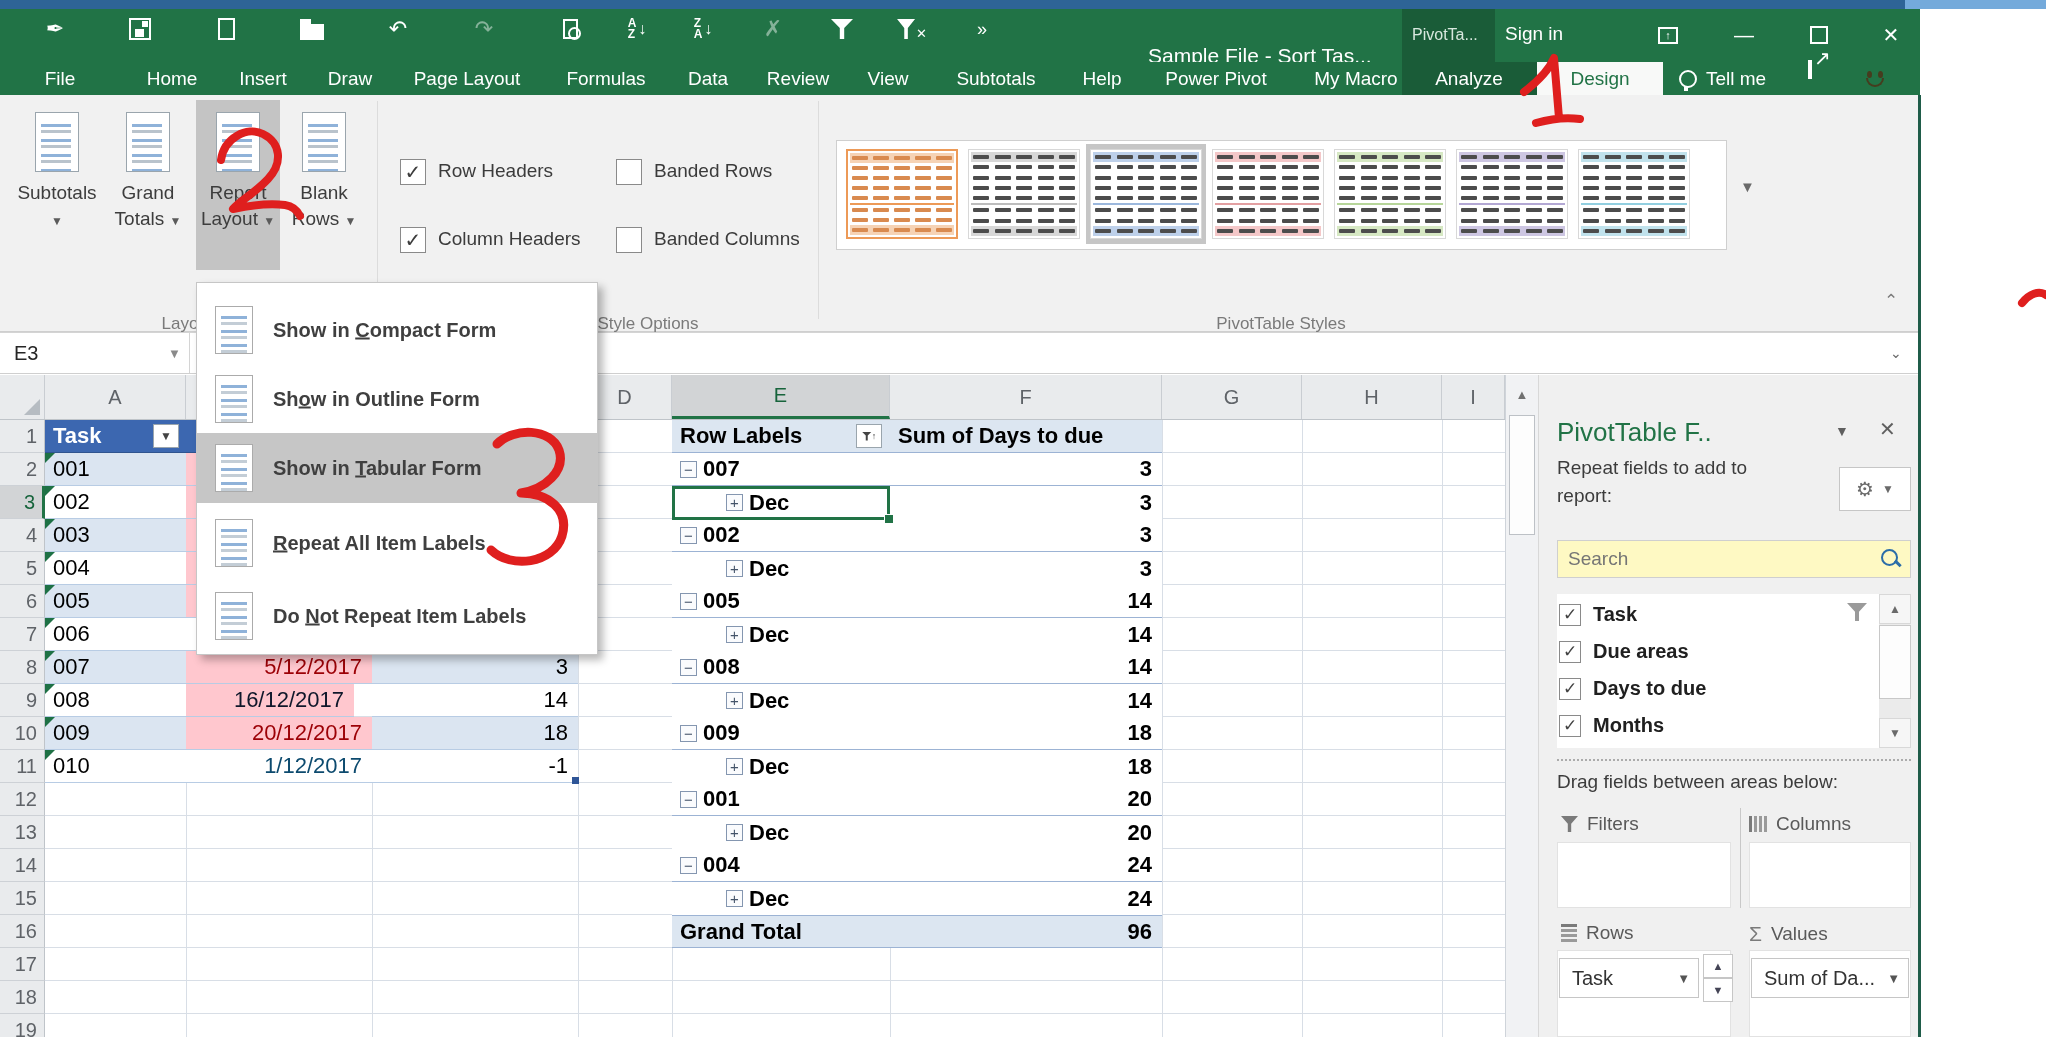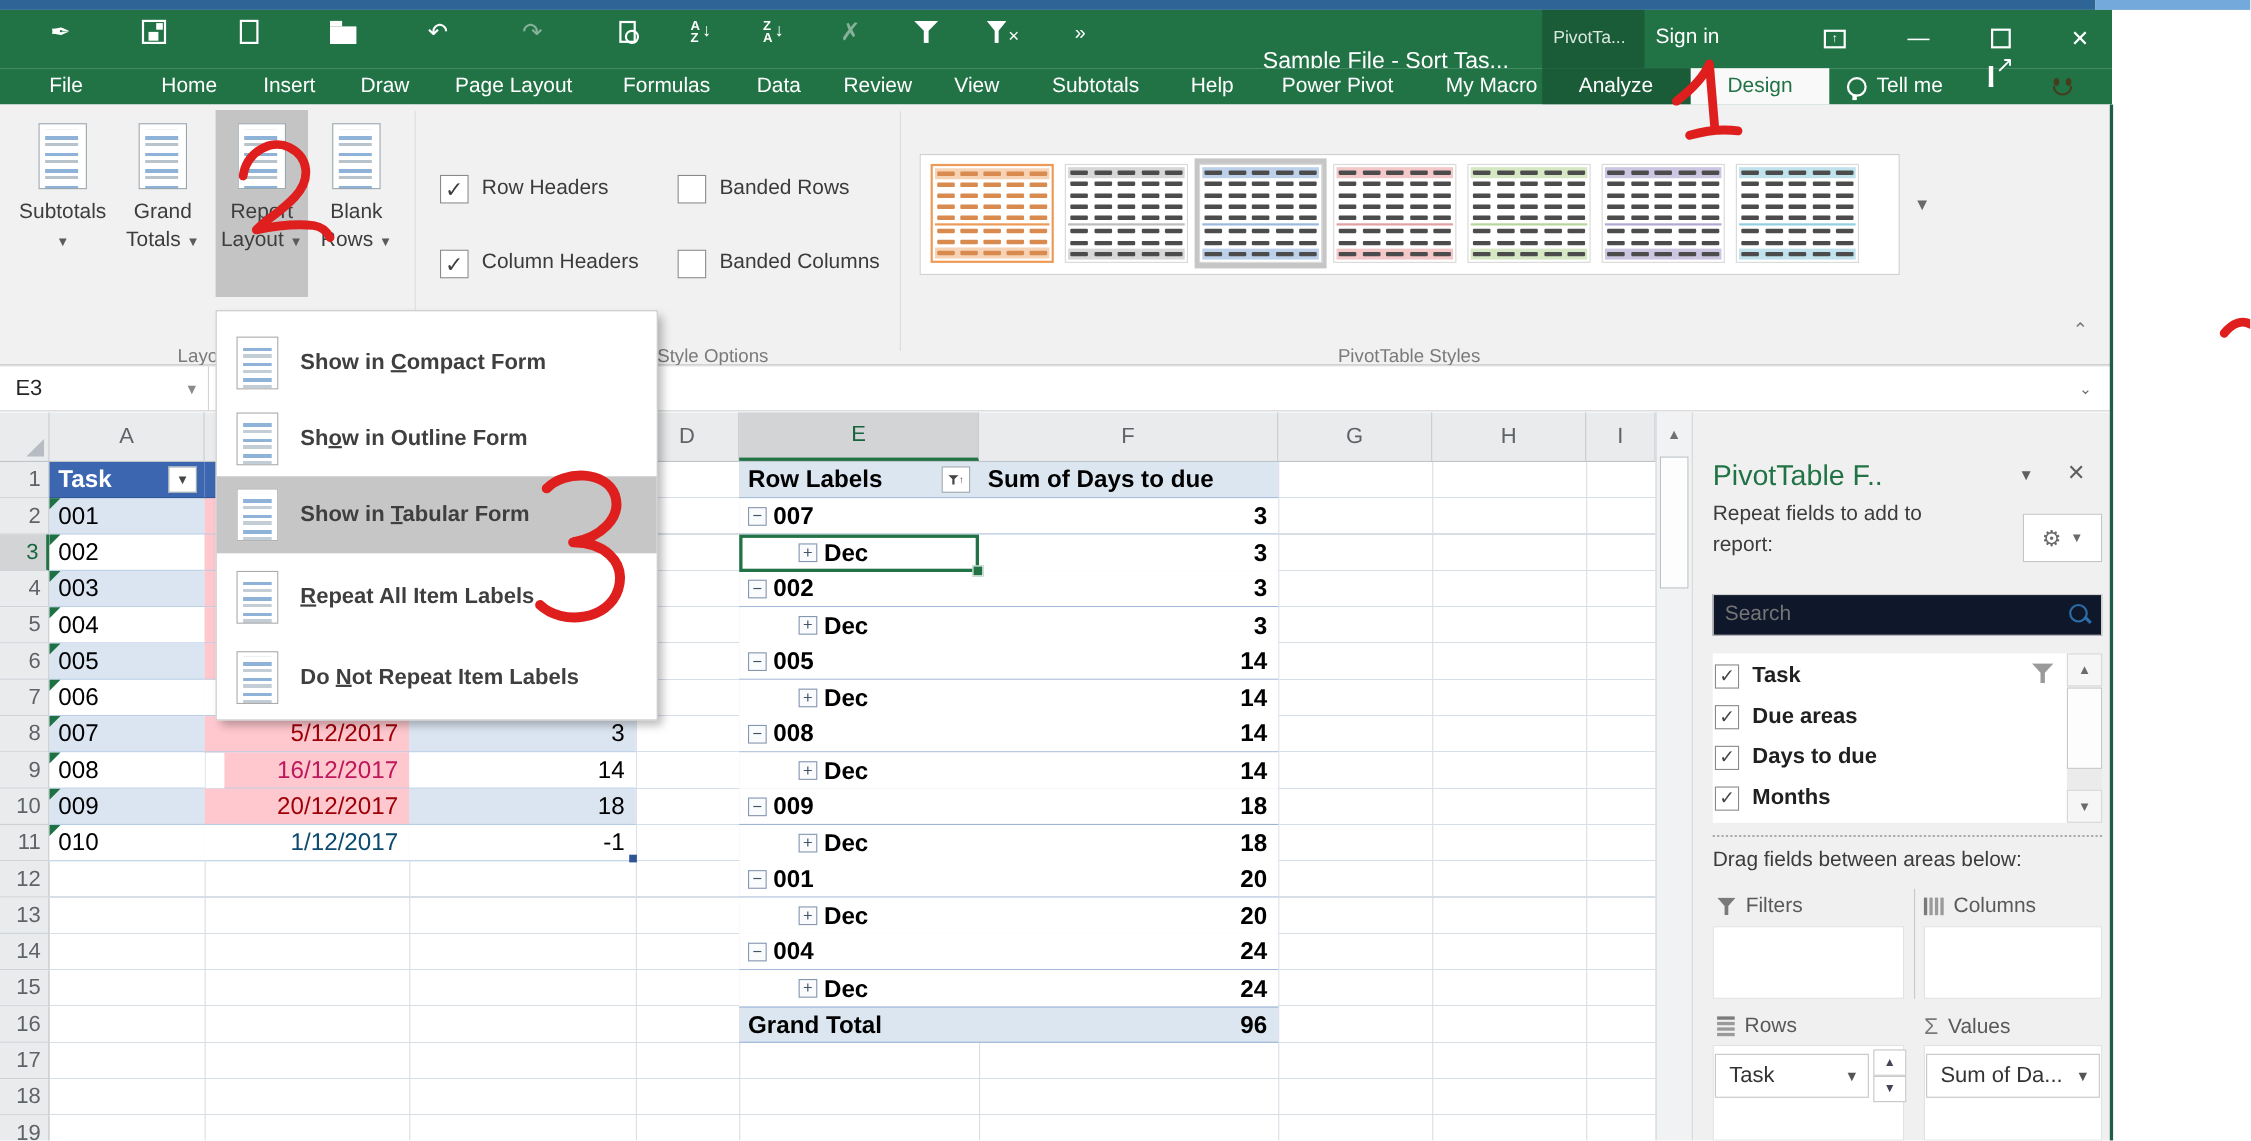--- a/index.html
+++ b/index.html
@@ -89,21 +89,21 @@
      background-size:26px 100%;background-position:5px 4px;background-repeat:no-repeat;box-sizing:border-box;}
   .mtext{position:absolute;left:76px;top:50%;transform:translateY(-50%);font-size:20px;font-weight:bold;color:#3f3f3f;white-space:nowrap;}
   
   .pane{left:1538px;top:375px;width:380px;height:662px;background:#f0f0f0;border-left:1px solid #d8d8d8;box-sizing:border-box;}
   .pane-title{position:absolute;left:18px;top:42px;font-size:26px;color:#217346;white-space:nowrap;}
   .pane-x{position:absolute;left:340px;top:42px;font-size:20px;color:#5f5f5f;}
   .pane-car{position:absolute;left:296px;top:48px;font-size:14px;color:#5f5f5f;}
   .choose{position:absolute;left:18px;font-size:19px;color:#3c3c3c;}
   .gearbtn{position:absolute;left:300px;top:92px;width:72px;height:44px;background:#fff;border:1px solid #c6c6c6;box-sizing:border-box;
            display:flex;align-items:center;justify-content:center;gap:8px;color:#6a6a6a;font-size:20px;}
-  .search{position:absolute;left:18px;top:165px;width:354px;height:38px;background:#0f172a;border:1px solid #cfcfcf;box-sizing:border-box;}
+  .search{position:absolute;left:18px;top:165px;width:354px;height:38px;background:#fef9c3;border:1px solid #cfcfcf;box-sizing:border-box;}
   .search-ph{position:absolute;left:10px;top:7px;font-size:19px;color:#757575;}
   .mag{position:absolute;right:12px;top:8px;width:13px;height:13px;border:2px solid #2b6da8;border-radius:50%;}
   .mag:after{content:"";position:absolute;left:11px;top:11px;width:8px;height:2.5px;background:#2b6da8;transform:rotate(45deg);}
   .flist{position:absolute;left:18px;top:219px;width:354px;height:154px;background:#fff;}
   .fitem{position:absolute;left:0;width:300px;height:37px;display:flex;align-items:center;}
   .fcb{width:22px;height:22px;background:#fff;border:1px solid #8a8a8a;box-sizing:border-box;margin:0 12px 0 2px;
        display:flex;align-items:center;justify-content:center;font-size:17px;color:#444;}
   .fname{font-size:20px;font-weight:bold;color:#202020;}
   .funnel{display:inline-block;width:20px;height:18px;clip-path:polygon(0 0,100% 0,60% 48%,60% 100%,40% 100%,40% 48%);background:#9a9a9a;}
   .lscroll{position:absolute;right:0;top:0;width:32px;height:154px;background:#ebebeb;}
@@ -762,21 +762,21 @@
       <div class="cell" style="left: 372px; top: 486px; width: 206px; height: 33px; background: rgb(255, 255, 255); border-bottom: 1px solid rgb(184, 204, 228);"></div>
       <div class="cell" style="left: 186px; top: 519px; width: 186px; height: 33px; background: rgb(255, 199, 206); border-bottom: 1px solid rgb(184, 204, 228);"></div>
       <div class="cell" style="left: 372px; top: 519px; width: 206px; height: 33px; background: rgb(219, 229, 241); border-bottom: 1px solid rgb(184, 204, 228);"></div>
       <div class="cell" style="left: 186px; top: 552px; width: 186px; height: 33px; background: rgb(255, 199, 206); border-bottom: 1px solid rgb(184, 204, 228);"></div>
       <div class="cell" style="left: 372px; top: 552px; width: 206px; height: 33px; background: rgb(255, 255, 255); border-bottom: 1px solid rgb(184, 204, 228);"></div>
       <div class="cell" style="left: 186px; top: 585px; width: 186px; height: 33px; background: rgb(255, 199, 206); border-bottom: 1px solid rgb(184, 204, 228);"></div>
       <div class="cell" style="left: 372px; top: 585px; width: 206px; height: 33px; background: rgb(219, 229, 241); border-bottom: 1px solid rgb(184, 204, 228);"></div>
       <div class="cell" style="left: 186px; top: 618px; width: 186px; height: 33px; background: rgb(255, 255, 255); border-bottom: 1px solid rgb(184, 204, 228);"></div>
       <div class="cell" style="left: 372px; top: 618px; width: 206px; height: 33px; background: rgb(255, 255, 255); border-bottom: 1px solid rgb(184, 204, 228);"></div>
       <div class="cell num" style="left: 186px; top: 651px; width: 186px; height: 33px; background: rgb(255, 199, 206); color: rgb(156, 0, 6); border-bottom: 1px solid rgb(184, 204, 228);">5/12/2017</div>
-      <div class="cell num" style="left: 204px; top: 684px; width: 168px; height: 33px; background: rgb(255, 199, 206); color: #be185d; border-bottom: 1px solid rgb(184, 204, 228);">16/12/2017</div>
+      <div class="cell num" style="left: 186px; top: 684px; width: 168px; height: 33px; background: rgb(255, 199, 206); color: #0f172a; border-bottom: 1px solid rgb(184, 204, 228);">16/12/2017</div>
       <div class="cell num" style="left: 186px; top: 717px; width: 186px; height: 33px; background: rgb(255, 199, 206); color: rgb(156, 0, 6); border-bottom: 1px solid rgb(184, 204, 228);">20/12/2017</div>
       <div class="cell num" style="left: 186px; top: 750px; width: 186px; height: 33px; background: rgb(255, 255, 255); color: #0c4a6e; border-bottom: 1px solid rgb(184, 204, 228);">1/12/2017</div>
       <div class="cell num" style="left: 372px; top: 651px; width: 206px; height: 33px; background: rgb(219, 229, 241); border-bottom: 1px solid rgb(184, 204, 228);">3</div>
       <div class="cell num" style="left: 372px; top: 684px; width: 206px; height: 33px; background: rgb(255, 255, 255); border-bottom: 1px solid rgb(184, 204, 228);">14</div>
       <div class="cell num" style="left: 372px; top: 717px; width: 206px; height: 33px; background: rgb(219, 229, 241); border-bottom: 1px solid rgb(184, 204, 228);">18</div>
       <div class="cell num" style="left: 372px; top: 750px; width: 206px; height: 33px; background: rgb(255, 255, 255); border-bottom: 1px solid rgb(184, 204, 228);">-1</div>
       <div class="abs" style="left: 572px; top: 777px; width: 7px; height: 7px; background: rgb(47, 85, 151);"></div>
     </div>
   <div id="pivot">
       <div class="pivrow" style="top: 420px; background: rgb(220, 230, 241); border-bottom: 1px solid rgb(156, 179, 212);">

